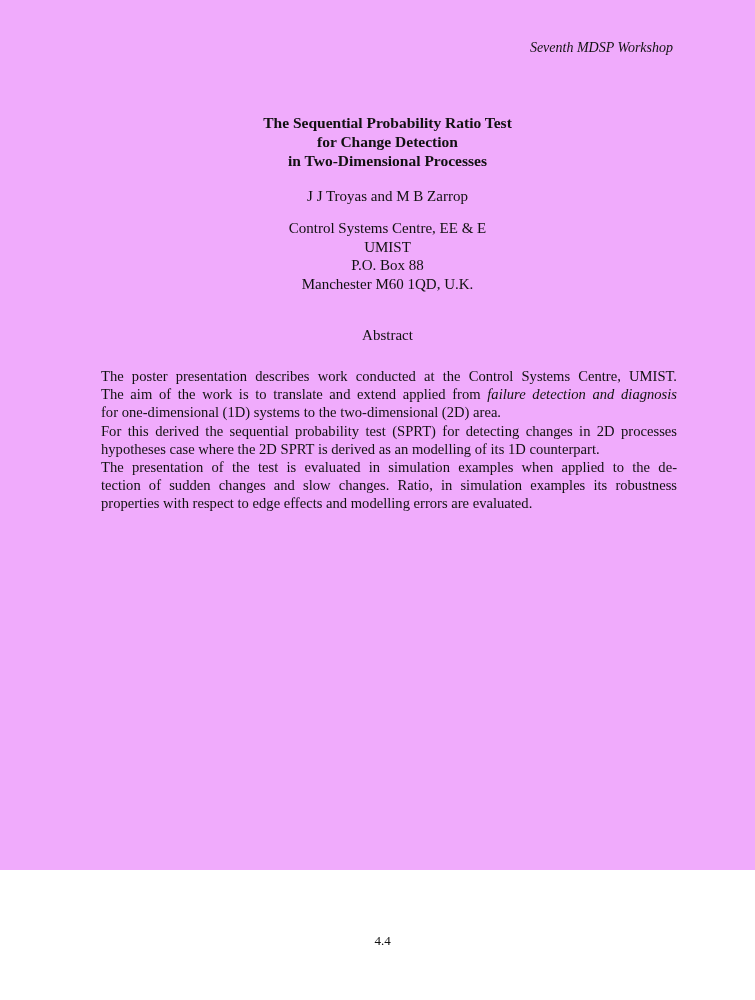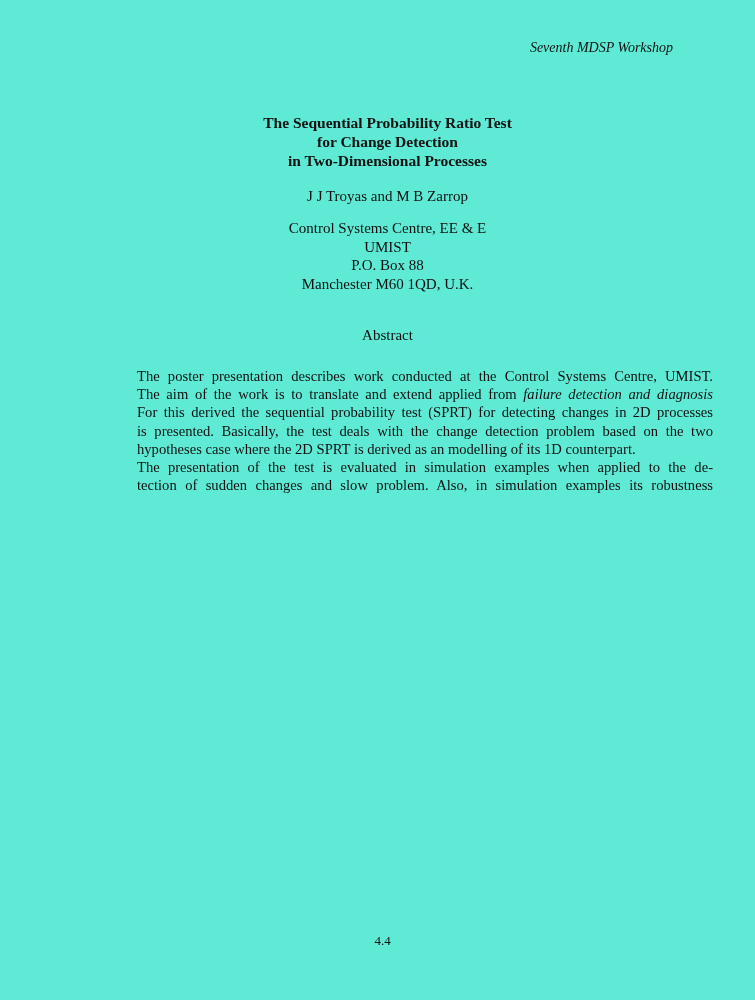--- a/index.html
+++ b/index.html
@@ -12,22 +12,22 @@
       height: 1000px;
       position: relative;
       overflow: hidden;
       font-family: "Liberation Serif", "DejaVu Serif", serif;
       color: #111111;
     }
     .page {
       position: absolute;
       left: 0; top: 0;
       width: 755px;
-      height: 1000px;
-      background: #5eead4;
+      height: 870px;
+      background: #f0abfc;
     }
     .running-head {
       position: absolute;
       top: 40px;
       right: 82px;
       font-style: italic;
       font-size: 14px;
       white-space: nowrap;
     }
     .title-block {
@@ -70,21 +70,20 @@
       font-size: 15px;
       white-space: nowrap;
     }
     .abstract-body {
       position: absolute;
       top: 367px;
       left: 101px;
       width: 576px;
       font-size: 14.6px;
       line-height: 18.2px;
-      margin-left: 36px;
     }
     .abs-line {
       display: block;
       white-space: nowrap;
       text-align: justify;
       text-align-last: justify;
       height: 18.2px;
     }
     .abs-line.last {
       text-align-last: left;
@@ -120,22 +119,23 @@
     <span class="aff-line">UMIST</span>
     <span class="aff-line">P.O. Box 88</span>
     <span class="aff-line">Manchester M60 1QD, U.K.</span>
   </div>
 
   <div class="abstract-heading">Abstract</div>
 
   <div class="abstract-body">
     <span class="abs-line">The poster presentation describes work conducted at the Control Systems Centre, UMIST.</span>
     <span class="abs-line"><span>The aim of the work is to translate and extend applied from </span><em>failure detection and diagnosis</em></span>
+    <span class="abs-line last">for one-dimensional (1D) systems to the two-dimensional (2D) area.</span>
     <span class="abs-line">For this derived the sequential probability test (SPRT) for detecting changes in 2D processes</span>
-    <span class="abs-line">is presented. Basically, the test deals with the change detection problem based on the two</span>
     <span class="abs-line last">hypotheses case where the 2D SPRT is derived as an modelling of its 1D counterpart.</span>
     <span class="abs-line">The presentation of the test is evaluated in simulation examples when applied to the de-</span>
-    <span class="abs-line">tection of sudden changes and slow problem. Also, in simulation examples its robustness</span>
+    <span class="abs-line">tection of sudden changes and slow changes. Ratio, in simulation examples its robustness</span>
+    <span class="abs-line last">properties with respect to edge effects and modelling errors are evaluated.</span>
   </div>
 
   <div class="page-number">4.4</div>
 
 </div>
 
 </body></html>

